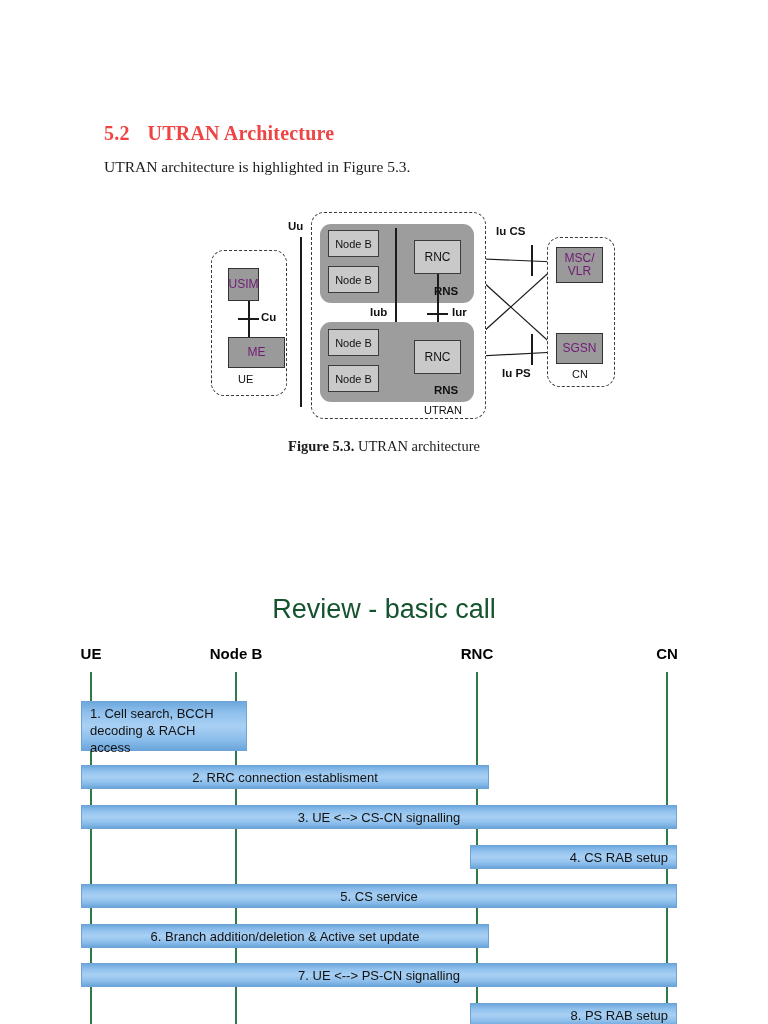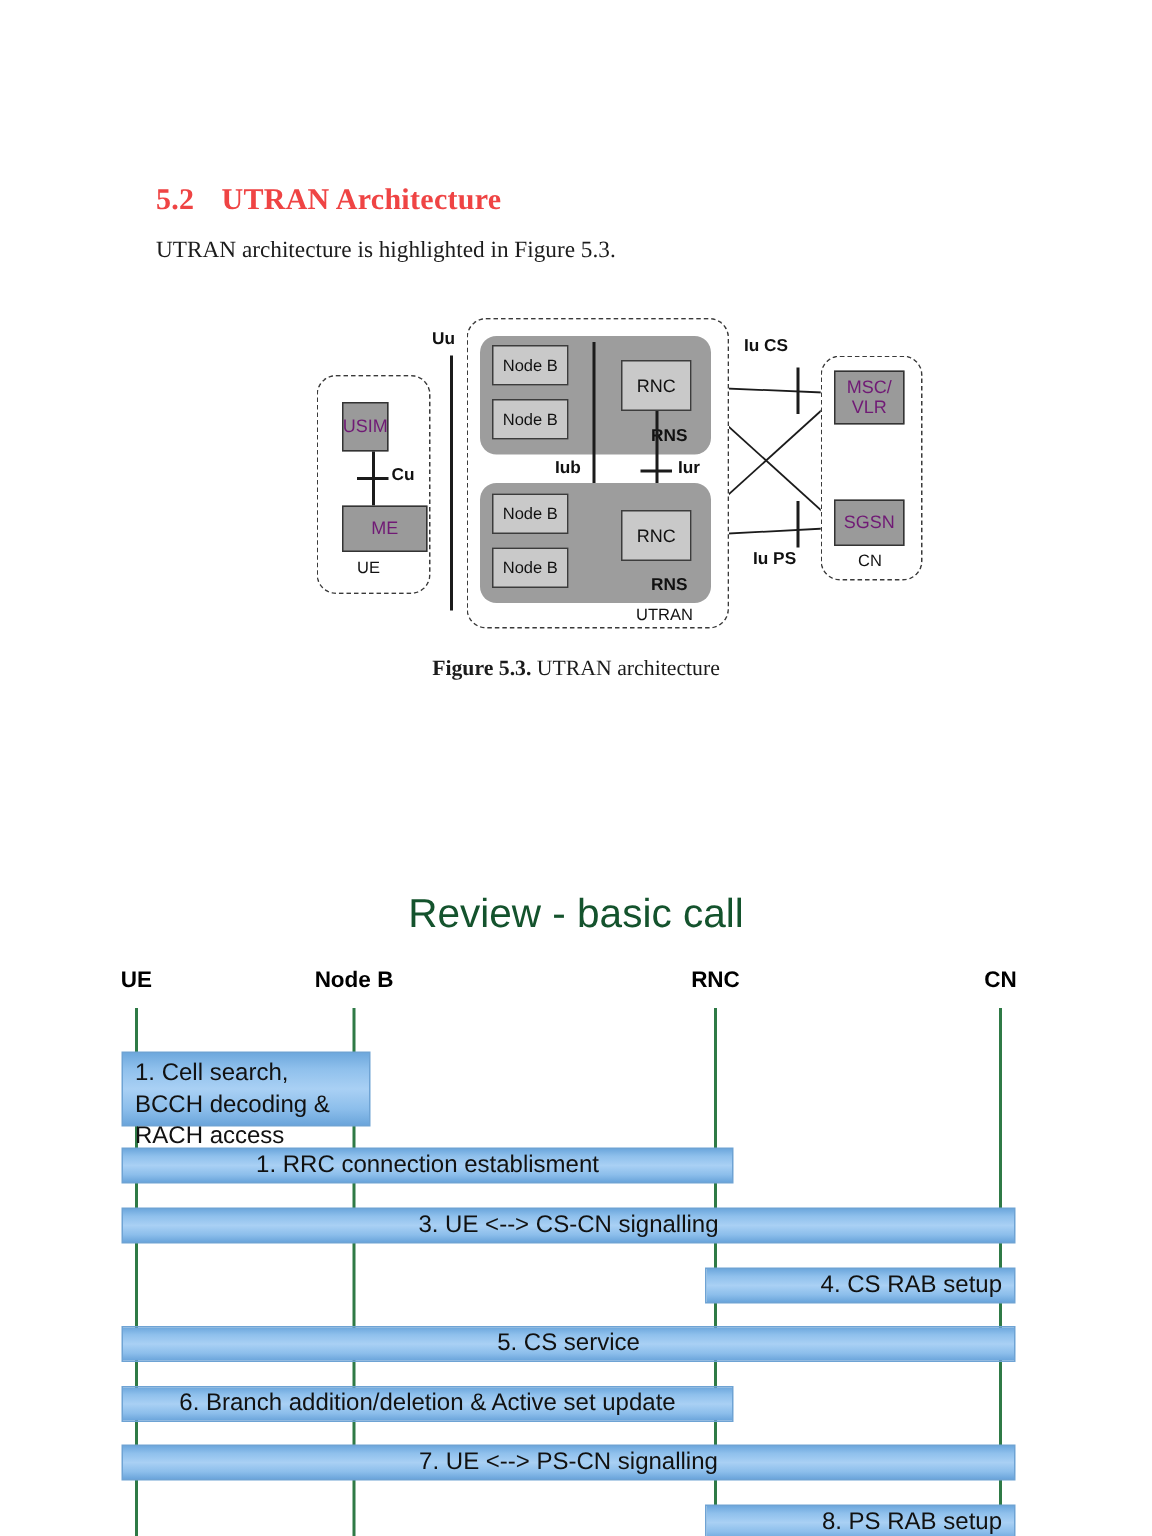--- a/index.html
+++ b/index.html
@@ -152,21 +152,21 @@
     position: absolute;
     box-sizing: border-box;
     background: linear-gradient(to bottom,
         #6ea8dd 0%,
         #8fc0ec 22%,
         #a9d0f4 50%,
         #8cbeeb 78%,
         #6ba5db 100%);
     border: 1px solid #6ea3d4;
     color: #111111;
-    font-size: 16px;
+    font-size: 13px;
     display: flex;
     align-items: center;
     padding: 0 8px;
   }
   .msg-bar.center { justify-content: center; text-align: center; }
   .msg-bar.left   { justify-content: flex-start; text-align: left; }
   .msg-bar.right  { justify-content: flex-end; text-align: right; padding-left: 36px; }
   .msg-bar.multiline {
     align-items: flex-start;
     padding-top: 3px;
@@ -269,19 +269,19 @@
 <div class="lifeline-label" style="left:236px;">Node B</div>
 <div class="lifeline-label" style="left:477px;">RNC</div>
 <div class="lifeline-label" style="left:667px;">CN</div>
 
 <div class="lifeline" style="left:90px;"></div>
 <div class="lifeline" style="left:235px;"></div>
 <div class="lifeline" style="left:476px;"></div>
 <div class="lifeline" style="left:666px;"></div>
 
 <div class="msg-bar left multiline" style="left:81px; top:701px; width:166px; height:50px;">1. Cell search, BCCH decoding &amp; RACH access</div>
-<div class="msg-bar center" style="left:81px; top:765px; width:408px; height:24px;">1. RRC connection establisment</div>
+<div class="msg-bar center" style="left:81px; top:765px; width:408px; height:24px;">2. RRC connection establisment</div>
 <div class="msg-bar center" style="left:81px; top:805px; width:596px; height:24px;">3. UE &lt;--&gt; CS-CN signalling</div>
 <div class="msg-bar right" style="left:470px; top:845px; width:207px; height:24px;">4. CS RAB setup</div>
 <div class="msg-bar center" style="left:81px; top:884px; width:596px; height:24px;">5. CS service</div>
 <div class="msg-bar center" style="left:81px; top:924px; width:408px; height:24px;">6. Branch addition/deletion &amp; Active set update</div>
 <div class="msg-bar center" style="left:81px; top:963px; width:596px; height:24px;">7. UE &lt;--&gt; PS-CN signalling</div>
 <div class="msg-bar right" style="left:470px; top:1003px; width:207px; height:24px;">8. PS RAB setup</div>
 
 </body></html>

